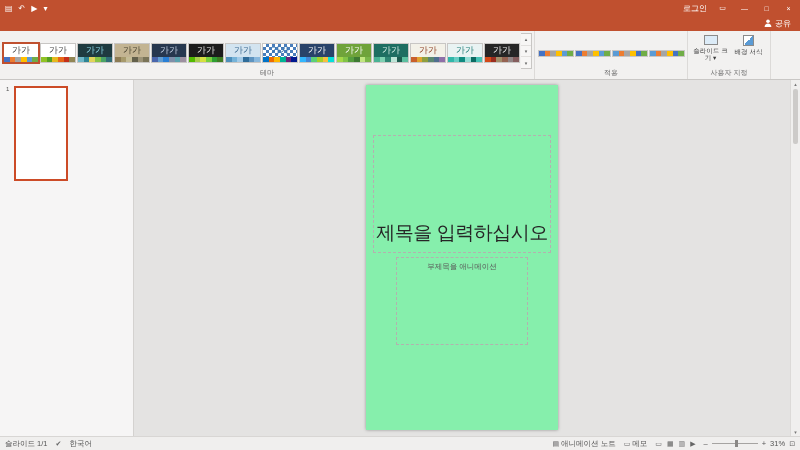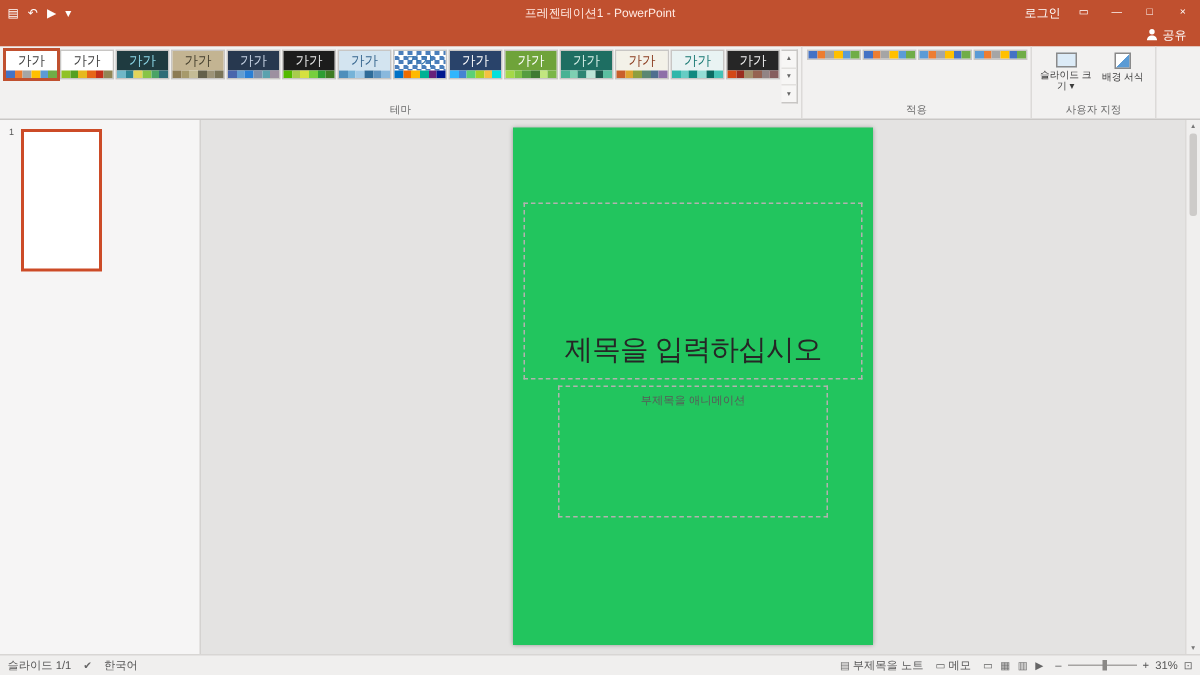--- a/index.html
+++ b/index.html
@@ -20,21 +20,21 @@
   .tab{padding:0 8px;display:flex;align-items:center;font-size:8px;white-space:nowrap}
   .tab.active{background:#f2f1f0;color:#b7472a}
   .tellme{display:flex;align-items:center;gap:3px;padding:0 9px;font-size:7.5px;color:#fff}
   .bulb{width:6px;height:6px;border-radius:50%;background:#ffd84d;display:inline-block}
   .share-btn{margin-left:auto;display:flex;align-items:center;gap:3px;padding:0 9px;font-size:8px}
 
   
   .ribbon{height:49px;background:#f2f1f0;border-bottom:1px solid #c9c7c5;display:flex}
   .group{position:relative;height:100%;padding:2px 2px 10px 3px;border-right:1px solid #dcdad8;display:flex}
   .group-label{position:absolute;bottom:1px;left:0;right:0;text-align:center;font-size:7px;color:#6a6a6a}
-  .gallery{display:flex;gap:1px;height:40px;align-items:flex-start}
+  .gallery{display:flex;gap:1px;height:40px;align-items:center}
   .theme-thumb{width:36px;border:1px solid #c8c6c4;background:#fff;display:flex;flex-direction:column;cursor:pointer}
   .theme-thumb.selected{outline:2px solid #c0502f;outline-offset:-1px}
   .theme-face{flex:1;display:flex;align-items:center;justify-content:center;font-size:9px;overflow:hidden}
   .theme-face.checker{background-image:conic-gradient(#4a7ebb 25%,#ffffff 25% 50%,#4a7ebb 50% 75%,#ffffff 75%);background-size:6px 6px}
   .theme-strip{display:flex;height:5px}
   .theme-strip span{flex:1}
   .gal-arrows{width:11px;display:flex;flex-direction:column;border:1px solid #c8c6c4;border-left:none;background:#f7f6f5;margin-left:1px}
   .gal-arrows span{flex:1;display:flex;align-items:center;justify-content:center;font-size:5px;color:#666;border-bottom:1px solid #e2e0de;cursor:pointer}
   .gal-arrows span:last-child{border-bottom:none}
 
@@ -45,21 +45,21 @@
   .icon-format-background-icon{width:11px;height:11px;border:1px solid #8a8a8a;background:linear-gradient(135deg,#ffffff 50%,#5b9bd5 50%)}
 
   
   .main{display:flex;height:356px}
   .thumb-panel{width:134px;background:#f6f5f5;border-right:1px solid #d4d2d0;padding:6px 0 0 14px}
   .thumb-item{position:relative;width:54px}
   .thumb-num{position:absolute;left:-8px;top:0;font-size:6px;color:#555}
   .thumb-slide{width:54px;height:95px;background:#fff;border:2px solid #cc4b27}
 
   .canvas{flex:1;display:flex;justify-content:center;align-items:flex-start;padding-top:5px;background:#e4e3e2}
-  .slide{width:240px;height:345px;background:#22c55e;box-shadow:0 0 3px rgba(0,0,0,.35);position:relative}
+  .slide{width:192px;height:345px;background:#86efac;box-shadow:0 0 3px rgba(0,0,0,.35);position:relative}
   .title-ph{position:absolute;left:7px;right:7px;top:50px;height:118px;border:1px dashed #b3b1af;display:flex;align-items:flex-end;justify-content:center;padding-bottom:6px;font-size:19px;color:#262626;letter-spacing:-.5px;white-space:nowrap;cursor:text}
   .subtitle-ph{position:absolute;left:30px;right:30px;top:172px;height:88px;border:1px dashed #b3b1af;display:flex;align-items:flex-start;justify-content:center;padding-top:4px;font-size:7.5px;color:#595959;cursor:text}
 
   .scrollbar{width:10px;background:#f0efee;border-left:1px solid #dcdad8;display:flex;flex-direction:column;align-items:center;font-size:5px;color:#777;padding:1px 0}
   .sb-track{flex:1;width:100%;position:relative}
   .sb-thumb{position:absolute;top:2px;left:2px;right:2px;height:55px;background:#cdcbc9;border-radius:2px}
 
   
   .statusbar{height:14px;background:#f0efee;border-top:1px solid #d8d6d4;display:flex;padding:0 5px;font-size:7.5px;color:#555;gap:10px}
   .sb-left{display:flex;align-items:center;gap:8px}
@@ -77,21 +77,20 @@
 
 <div class="app">
 
   <div class="titlebar">
     <div class="qat">
       <span>▤</span>
       <span>↶</span>
       <span>▶</span>
       <span>▾</span>
     </div>
-    <div class="win-title">프레젠테이션1 - PowerPoint</div>
     <div class="tb-right">
       <span>로그인</span>
       <span class="winbtn">▭</span>
       <span class="winbtn">—</span>
       <span class="winbtn">□</span>
       <span class="winbtn">×</span>
     </div>
   </div>
 
   <div class="tabrow">
@@ -361,21 +360,21 @@
 
   <div class="statusbar">
     <div class="sb-left">
       <span>슬라이드 1/1</span>
       <span class="tiny-icon">✔</span>
       <span>한국어</span>
     </div>
     <div class="sb-right">
       <span class="sb-item">
           <span class="tiny-icon">▤</span>
-          <span>부제목을 노트</span>
+          <span>애니메이션 노트</span>
         </span>
       <span class="sb-item">
           <span class="tiny-icon">▭</span>
           <span>메모</span>
         </span>
       <span class="view-icons">
         <span>▭</span>
         <span>▦</span>
         <span>▥</span>
         <span>▶</span>

